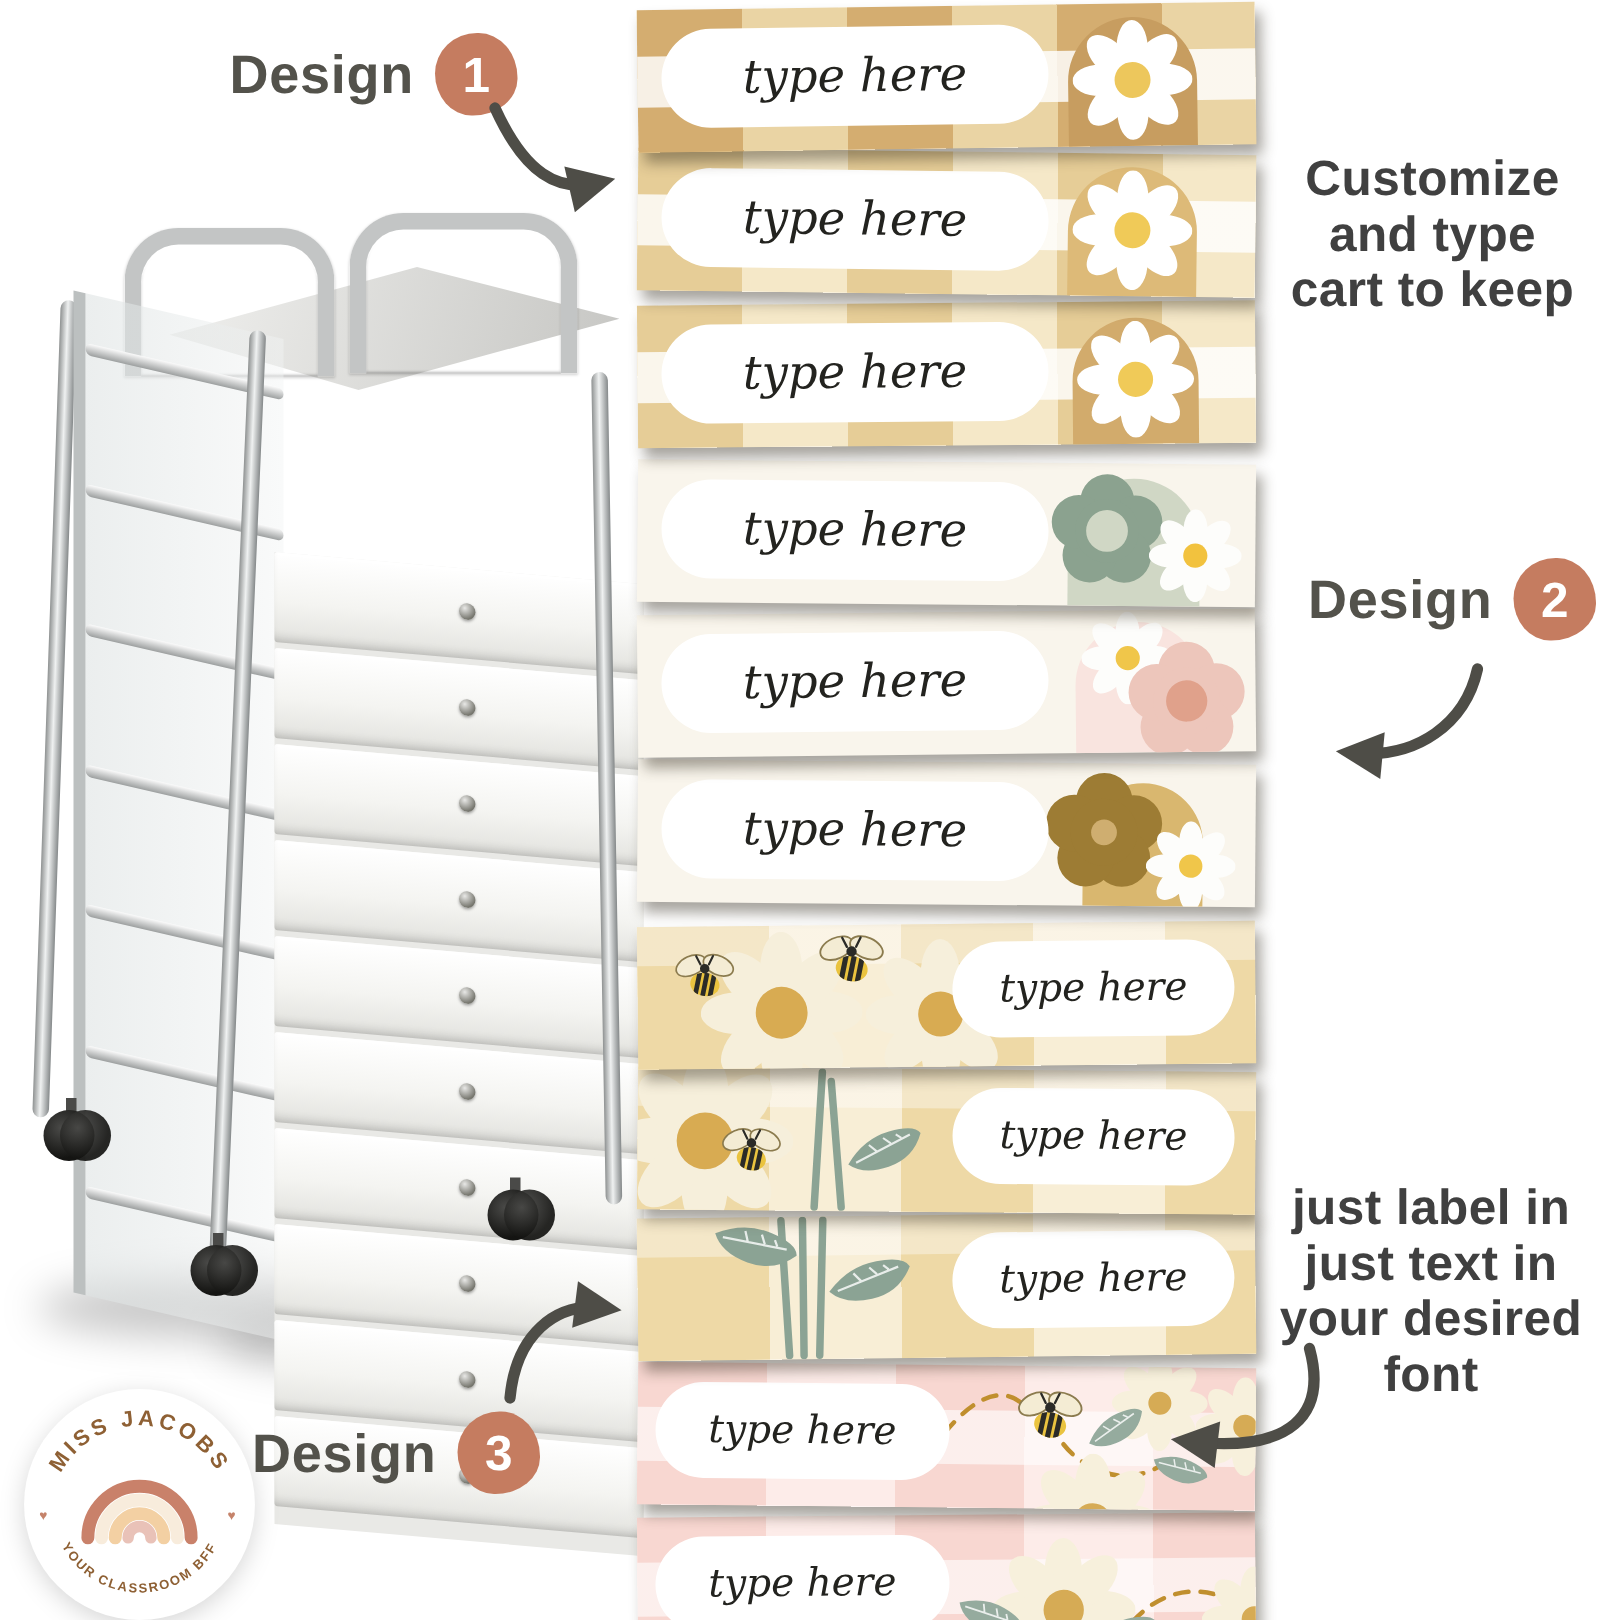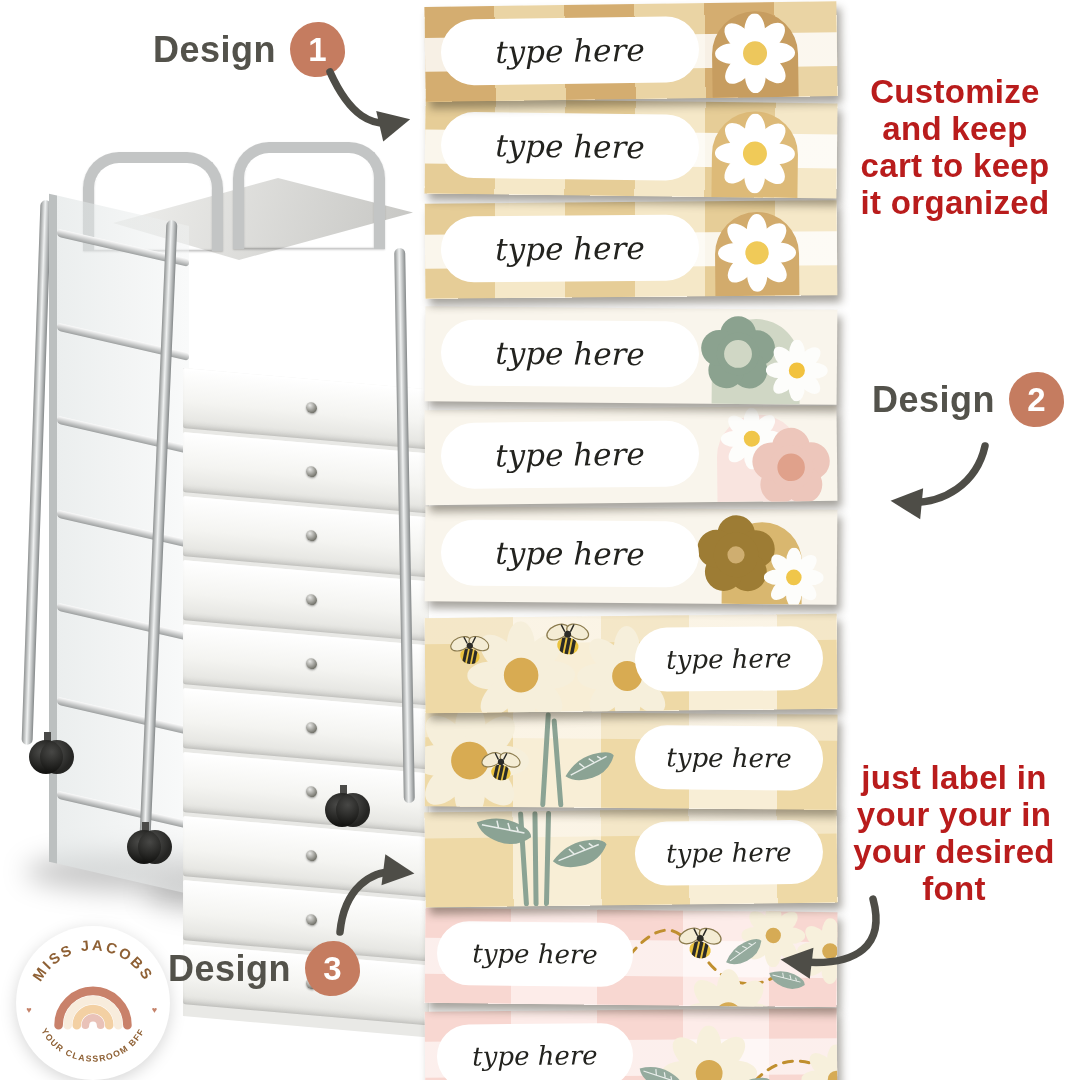--- a/index.html
+++ b/index.html
@@ -5,22 +5,22 @@
   html,body{margin:0;padding:0;background:#fff;}
   .stage{position:relative;width:1080px;height:1080px;background:#ffffff;overflow:hidden;
          font-family:"Liberation Sans",sans-serif;}
 
   
   .heading{position:absolute;display:flex;align-items:center;gap:14px;z-index:40;}
   .heading .htxt{font-size:36px;font-weight:bold;color:#53524b;letter-spacing:.5px;}
   .badge{width:55px;height:55px;border-radius:52% 48% 55% 45%/50% 55% 45% 52%;
          background:#c57c60;color:#fff;display:flex;align-items:center;justify-content:center;
          font-size:33px;font-weight:bold;}
-  .note{position:absolute;font-weight:bold;font-size:33px;line-height:1.12;color:#b91c1c;
-        text-align:center;letter-spacing:.3px;z-index:40;}
+  .note{position:absolute;font-weight:bold;font-size:33px;line-height:1.12;color:#404040;
+        text-align:center;letter-spacing:.3px;z-index:40;margin-top:27px;}
 
   
   .arrow{position:absolute;z-index:45;overflow:visible;}
   .arrow path{fill:none;stroke:#4e4d47;stroke-width:7.5;stroke-linecap:round;}
 
   
   .lbl{position:absolute;left:425px;width:412px;height:95px;overflow:hidden;
        box-shadow:4px 7px 9px rgba(45,38,25,.42);}
   .set1-a{background:
       linear-gradient(rgba(255,255,255,.82),rgba(255,255,255,.82)) 0 31px/100% 34px no-repeat,
@@ -222,27 +222,26 @@
     <span class="htxt">Design</span>
     <span class="badge">2</span>
   </div>
   <div class="heading" style="left:168px;top:941px;">
     <span class="htxt">Design</span>
     <span class="badge">3</span>
   </div>
 
   <div class="note" style="left:830px;top:74px;width:250px;">
     <div>Customize</div>
-    <div>and keep</div>
+    <div>and type</div>
     <div>cart to keep</div>
-    <div>it organized</div>
   </div>
   <div class="note" style="left:828px;top:760px;width:252px;">
     <div>just label in</div>
-    <div>your your in</div>
+    <div>just text in</div>
     <div>your desired</div>
     <div>font</div>
   </div>
 
   <svg class="arrow" style="left:320px;top:66px;" width="95" height="78" viewBox="0 0 95 78">
     <path d="M10,6 C30,50 52,62 78,56" marker-end="url(#ah)"></path>
   </svg>
   <svg class="arrow" style="left:885px;top:440px;" width="115" height="80" viewBox="0 0 115 80">
     <path d="M100,6 C92,42 60,66 18,62" marker-end="url(#ah)"></path>
   </svg>

